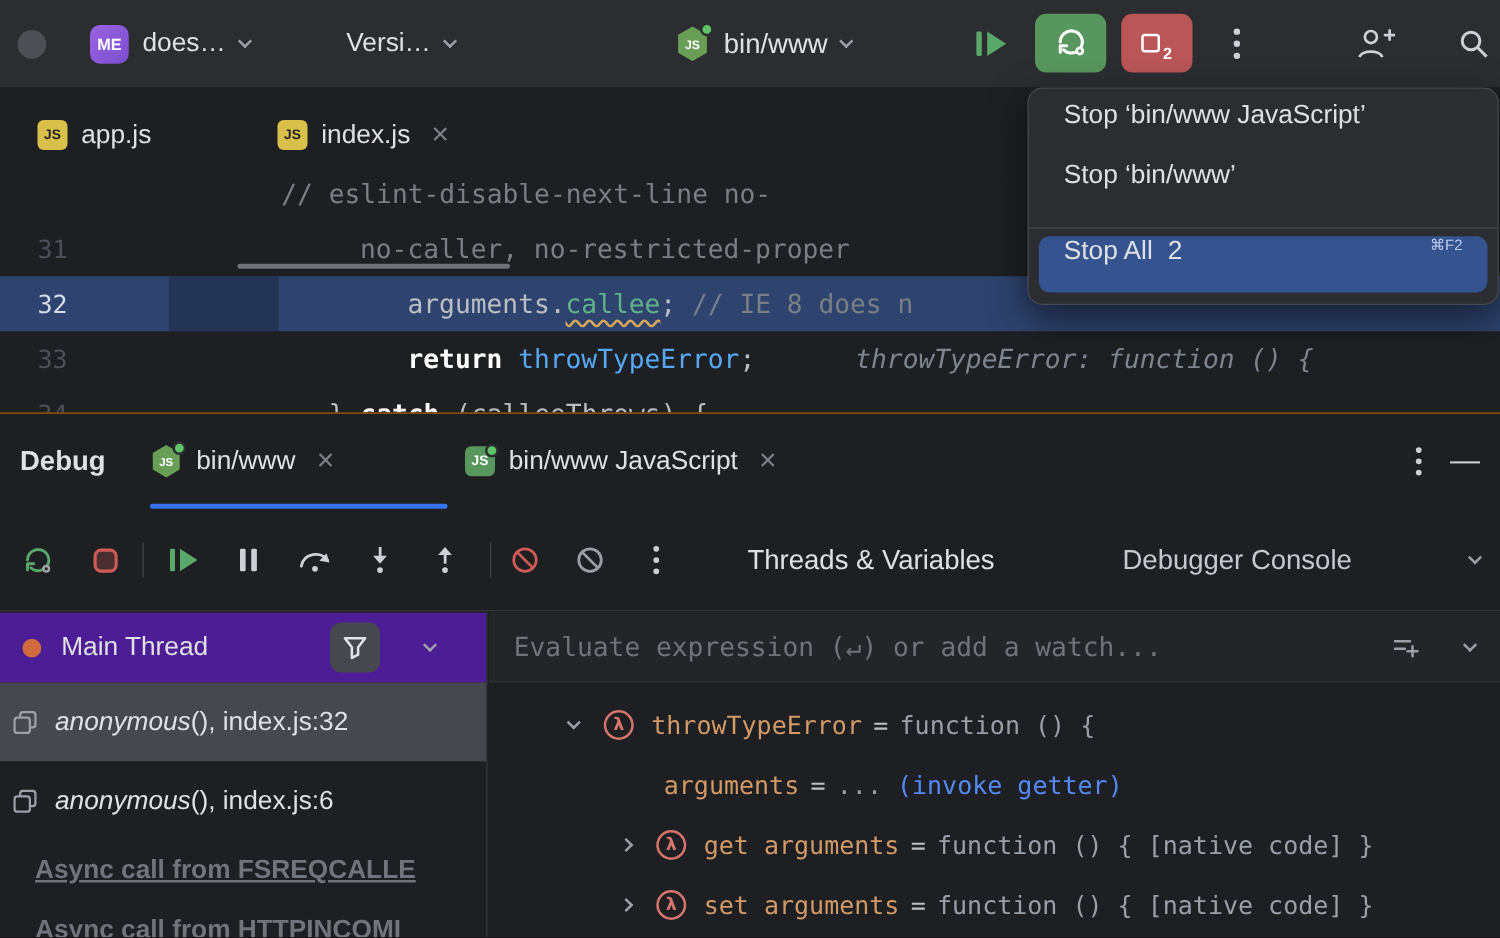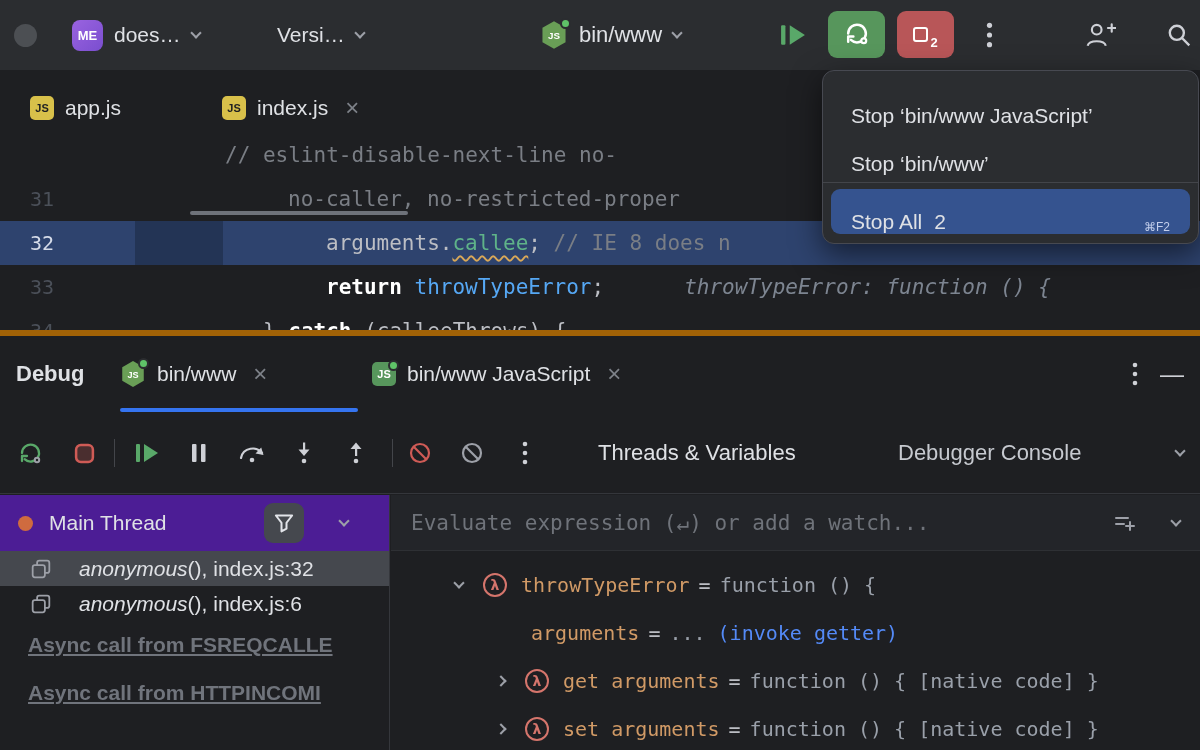--- a/index.html
+++ b/index.html
@@ -51,28 +51,28 @@
   .c-comment{color:#7a7e85;}
   .c-plain{color:#bcbec4;}
   .c-kw{color:#ffffff;font-weight:bold;}
   .c-fn{color:#56a8f5;}
   .c-prop{color:#5fb389;text-decoration:underline wavy #d9a858;text-decoration-thickness:2px;text-underline-offset:5px;}
   .c-hint{color:#7d8591;font-style:italic;margin-left:80px;}
 
   
   .popup{position:absolute;left:822px;top:70px;width:377px;background:#2b2d30;border:1px solid #474951;
          border-radius:12px;box-shadow:0 10px 30px rgba(0,0,0,.55);padding:9px 0;z-index:40;}
-  .pitem{height:48px;display:flex;align-items:flex-end;padding:0 28px;font-size:21px;color:#dfe1e5;cursor:pointer;white-space:nowrap;}
+  .pitem{height:48px;display:flex;align-items:flex-start;padding:0 28px;font-size:21px;color:#dfe1e5;cursor:pointer;white-space:nowrap;}
   .psep{height:1px;background:#43454a;margin:6px 0;}
   .pitem.sel{margin:0 8px;border-radius:9px;background:#35538f;height:45px;justify-content:space-between;padding:0 20px;}
   .pcount{margin-left:12px;}
   .pshort{color:#c3cfec;font-size:12px;font-family:Liberation Sans, sans-serif;}
 
   
-  .debug{position:absolute;top:330px;left:0;right:0;bottom:0;border-top:6px solid #a16207;background:#1e1f22;}
+  .debug{position:absolute;top:330px;left:0;right:0;bottom:0;border-top:1px solid #a16207;background:#1e1f22;}
   .dheader{position:relative;height:76px;}
   .dtitle{position:absolute;left:16px;top:0;height:76px;display:flex;align-items:center;font-size:22px;font-weight:700;}
   .dtab{position:absolute;top:0;height:76px;display:flex;align-items:center;gap:11px;font-size:21px;cursor:pointer;}
   .dtab-underline{position:absolute;left:120px;bottom:0;width:238px;height:4px;border-radius:2px;background:#3574f0;}
   .hdr-ic{position:absolute;top:0;height:76px;display:flex;align-items:center;cursor:pointer;color:#ced0d6;}
   .minim{font-size:24px;color:#ced0d6;}
 
   .dtoolbar{position:absolute;top:76px;left:0;right:0;height:82px;border-bottom:1px solid #34363b;}
   .ti{position:absolute;top:0;width:40px;height:82px;display:flex;align-items:center;justify-content:center;cursor:pointer;}
   .tsep{position:absolute;top:27px;width:1px;height:28px;background:#43454a;}
@@ -80,21 +80,21 @@
   .vtab.inactive{color:#c6c9cf;}
 
   .dcontent{position:absolute;top:159px;left:0;right:0;bottom:0;}
   .lpane{position:absolute;left:0;top:0;bottom:0;width:390px;border-right:1px solid #35373c;overflow:hidden;}
   .threadrow{position:relative;height:56px;background:#4c1d95;display:flex;align-items:center;cursor:pointer;}
   .tdot{width:15px;height:15px;border-radius:50%;background:#cf6b3f;margin-left:18px;flex:none;}
   .tlabel{margin-left:16px;font-size:21px;}
   .filterbtn{position:absolute;left:264px;top:8px;width:40px;height:40px;border-radius:9px;background:#45484e;
              display:flex;align-items:center;justify-content:center;cursor:pointer;}
   .threadrow>.chev{position:absolute;left:340px;top:27px;}
-  .frow{position:relative;height:35px;display:flex;align-items:center;padding-left:31px;gap:28px;
+  .frow{position:relative;height:63px;display:flex;align-items:center;padding-left:10px;gap:14px;
         font-size:21px;white-space:nowrap;overflow:hidden;cursor:pointer;}
   .frow.sel{background:#45484e;}
   .fname{font-style:italic;}
   .asyncrow{height:48px;display:flex;align-items:center;padding-left:28px;font-size:21px;font-weight:700;
             color:#70747c;text-decoration:underline;white-space:nowrap;overflow:hidden;cursor:pointer;}
 
   .rpane{position:absolute;left:391px;top:0;right:0;bottom:0;overflow:hidden;}
   .evalrow{position:relative;height:56px;background:#232529;border-bottom:1px solid #2e3034;display:flex;align-items:center;}
   .eval-input{flex:1;background:transparent;border:none;outline:none;color:#bcbec4;
               font-family:"DejaVu Sans Mono",monospace;font-size:21px;padding:0 120px 0 20px;}

